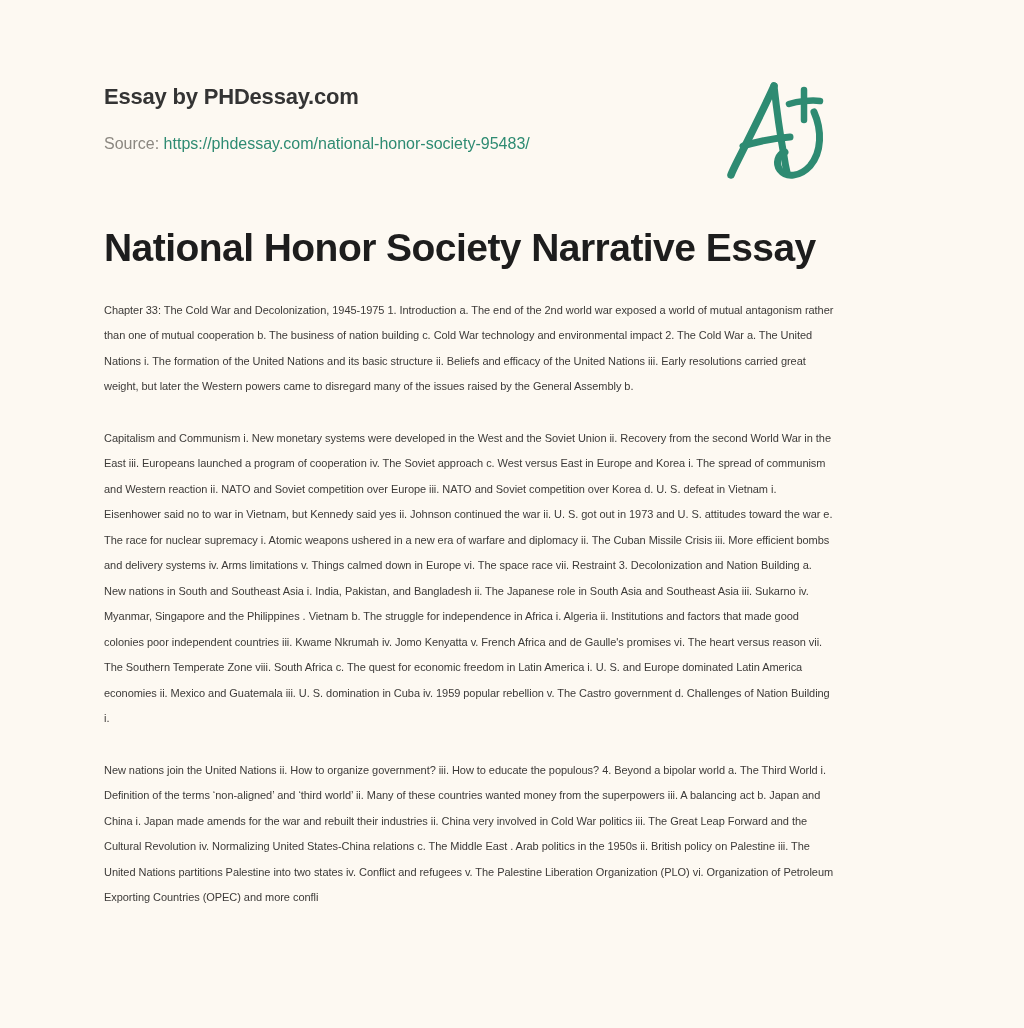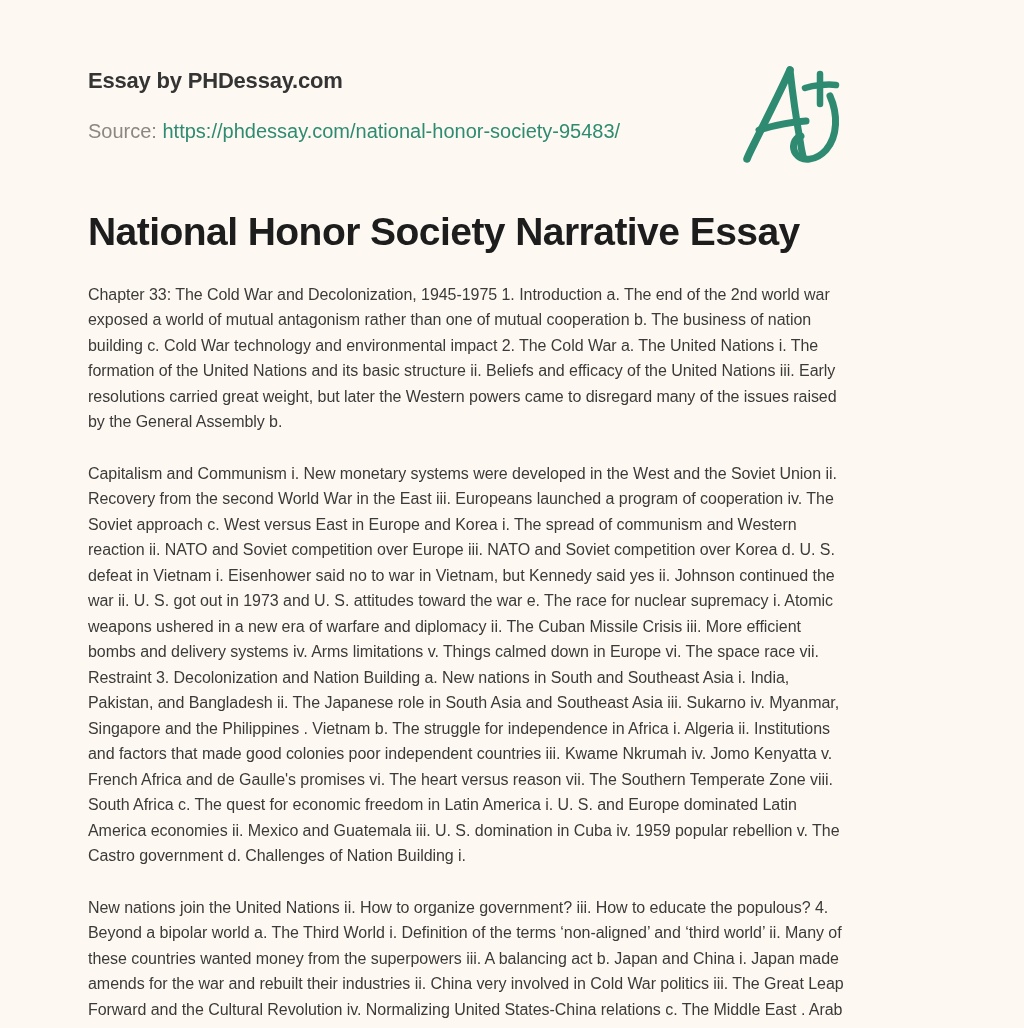--- a/index.html
+++ b/index.html
@@ -13,42 +13,42 @@
     background: #fdf9f2;
     font-family: "Liberation Sans", sans-serif;
     overflow: hidden;
   }
 
   .page {
     position: relative;
     width: 940px;
     height: 1028px;
     background: #fdf9f2;
-    padding: 0;
+    padding: 16px;
   }
 
   
   .header {
     position: relative;
     padding: 68px 88px 0 88px;
     min-height: 180px;
   }
 
   .byline {
     font-size: 22px;
     font-weight: bold;
     color: #343434;
     letter-spacing: -0.2px;
     line-height: 1.2;
     margin: 0 0 24px 0;
     white-space: nowrap;
   }
 
   .source-row {
-    font-size: 20px;
+    font-size: 16px;
     line-height: 1.3;
     white-space: nowrap;
   }
   .source-label {
     color: #8c8881;
   }
   .source-link {
     color: #2e8b72;
     text-decoration: none;
   }
@@ -73,21 +73,21 @@
     line-height: 1.22;
   }
 
   
   .body-copy {
     margin: 0;
     padding: 26px 88px 0 88px;
   }
   .body-copy p {
     margin: 0 0 26px 0;
-    font-size: 16px;
+    font-size: 11px;
     line-height: 25.5px;
     color: #3c3a38;
     text-align: left;
     letter-spacing: -0.05px;
   }
   .body-copy p:last-child { margin-bottom: 12px; }
 </style>
 </head>
 <body>
 

